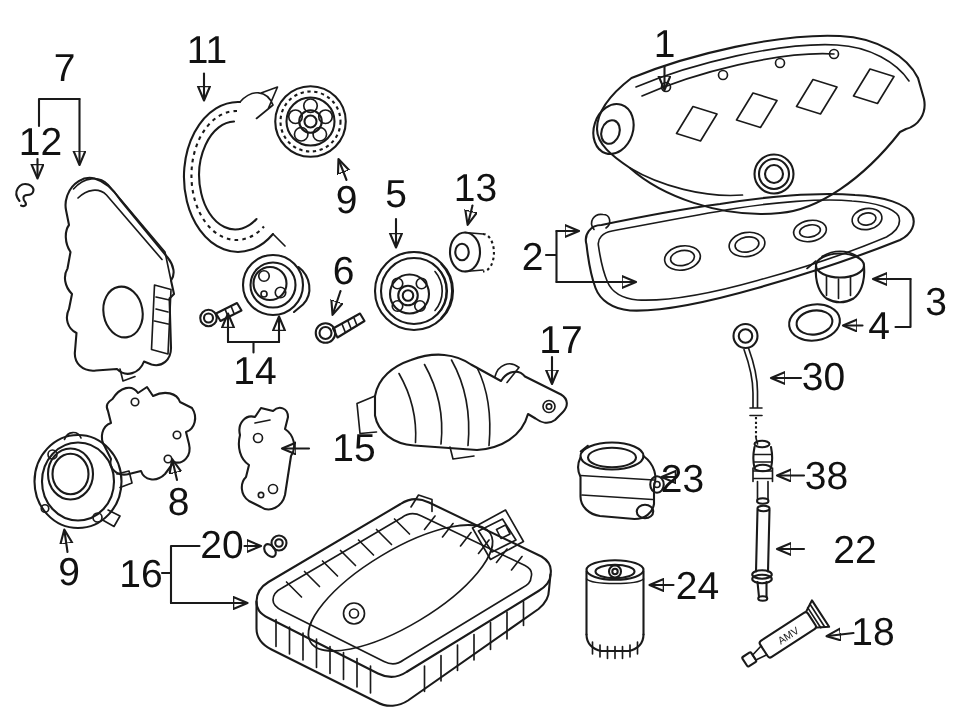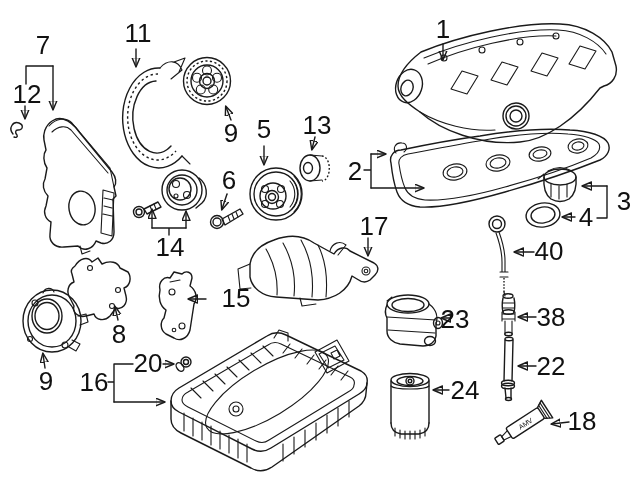--- a/index.html
+++ b/index.html
@@ -295,18 +295,18 @@
 <div class="callout" style="left:27px;top:94px">12</div>
 <div class="callout" style="left:138px;top:33px">11</div>
 <div class="callout" style="left:231px;top:133px">9</div>
 <div class="callout" style="left:317px;top:125px">13</div>
 <div class="callout" style="left:170px;top:247px">14</div>
 <div class="callout" style="left:236px;top:298px">15</div>
 <div class="callout" style="left:94px;top:382px">16</div>
 <div class="callout" style="left:374px;top:226px">17</div>
 <div class="callout" style="left:582px;top:421px">18</div>
 <div class="callout" style="left:148px;top:363px">20</div>
-<div class="callout" style="left:549px;top:251px">40</div>
+<div class="callout" style="left:549px;top:251px">30</div>
 <div class="callout" style="left:551px;top:317px">38</div>
-<div class="callout" style="left:551px;top:366px">22</div>
+<div class="callout" style="left:570px;top:366px">22</div>
 <div class="callout" style="left:455px;top:319px">23</div>
 <div class="callout" style="left:465px;top:390px">24</div>
 </div>
 
 </body></html>

